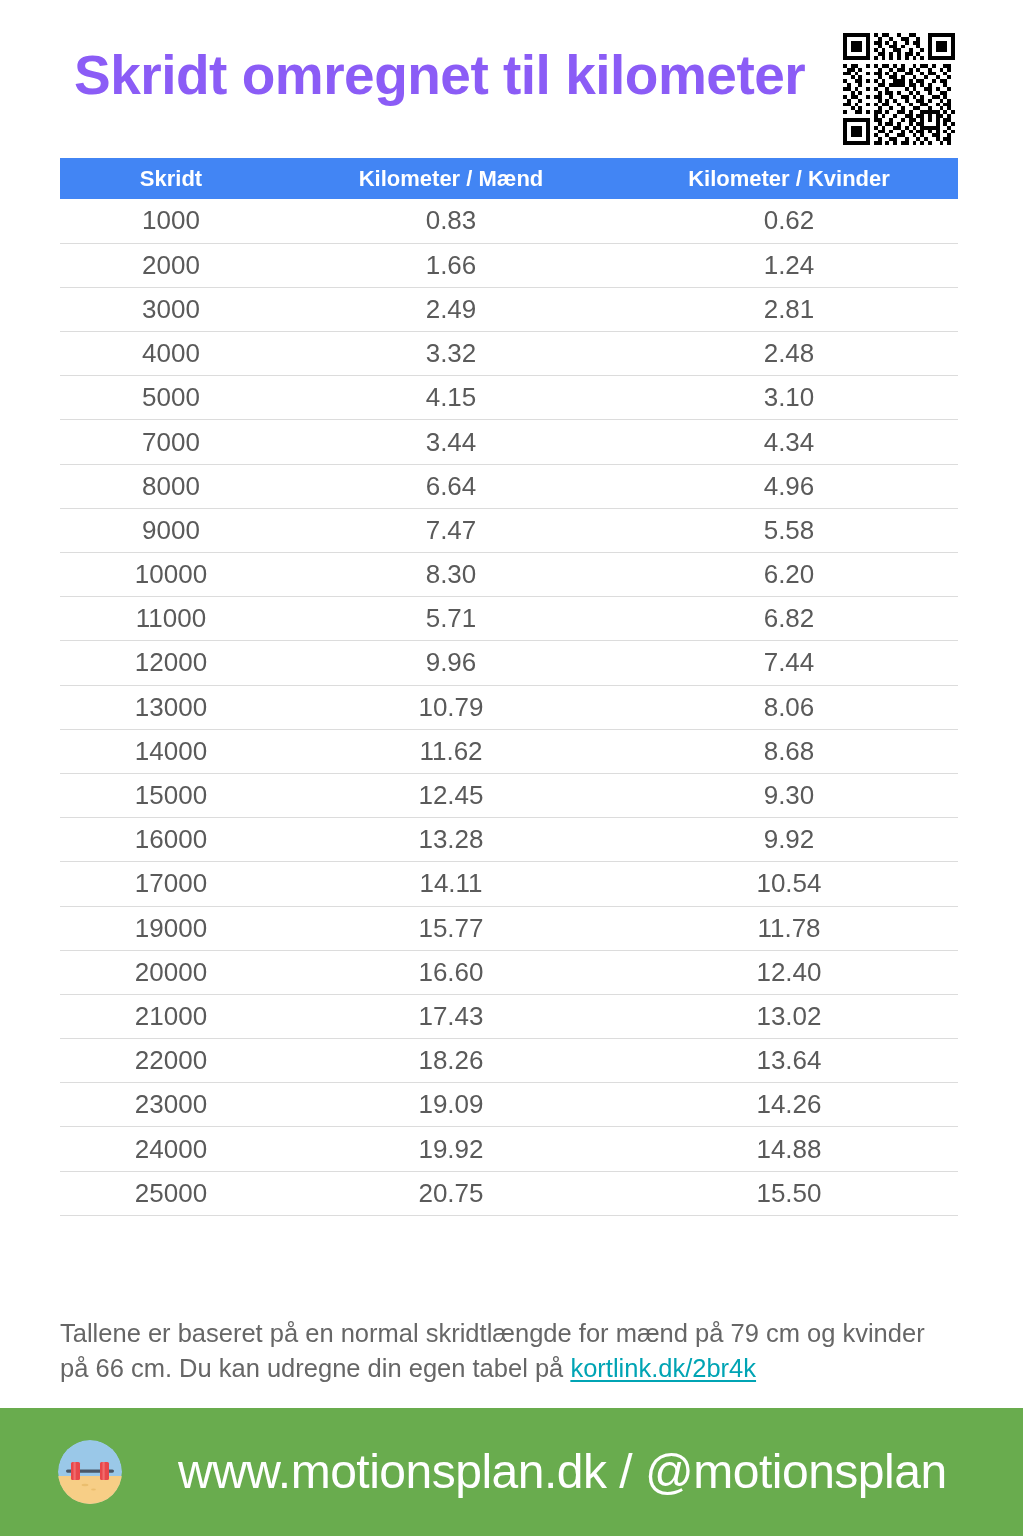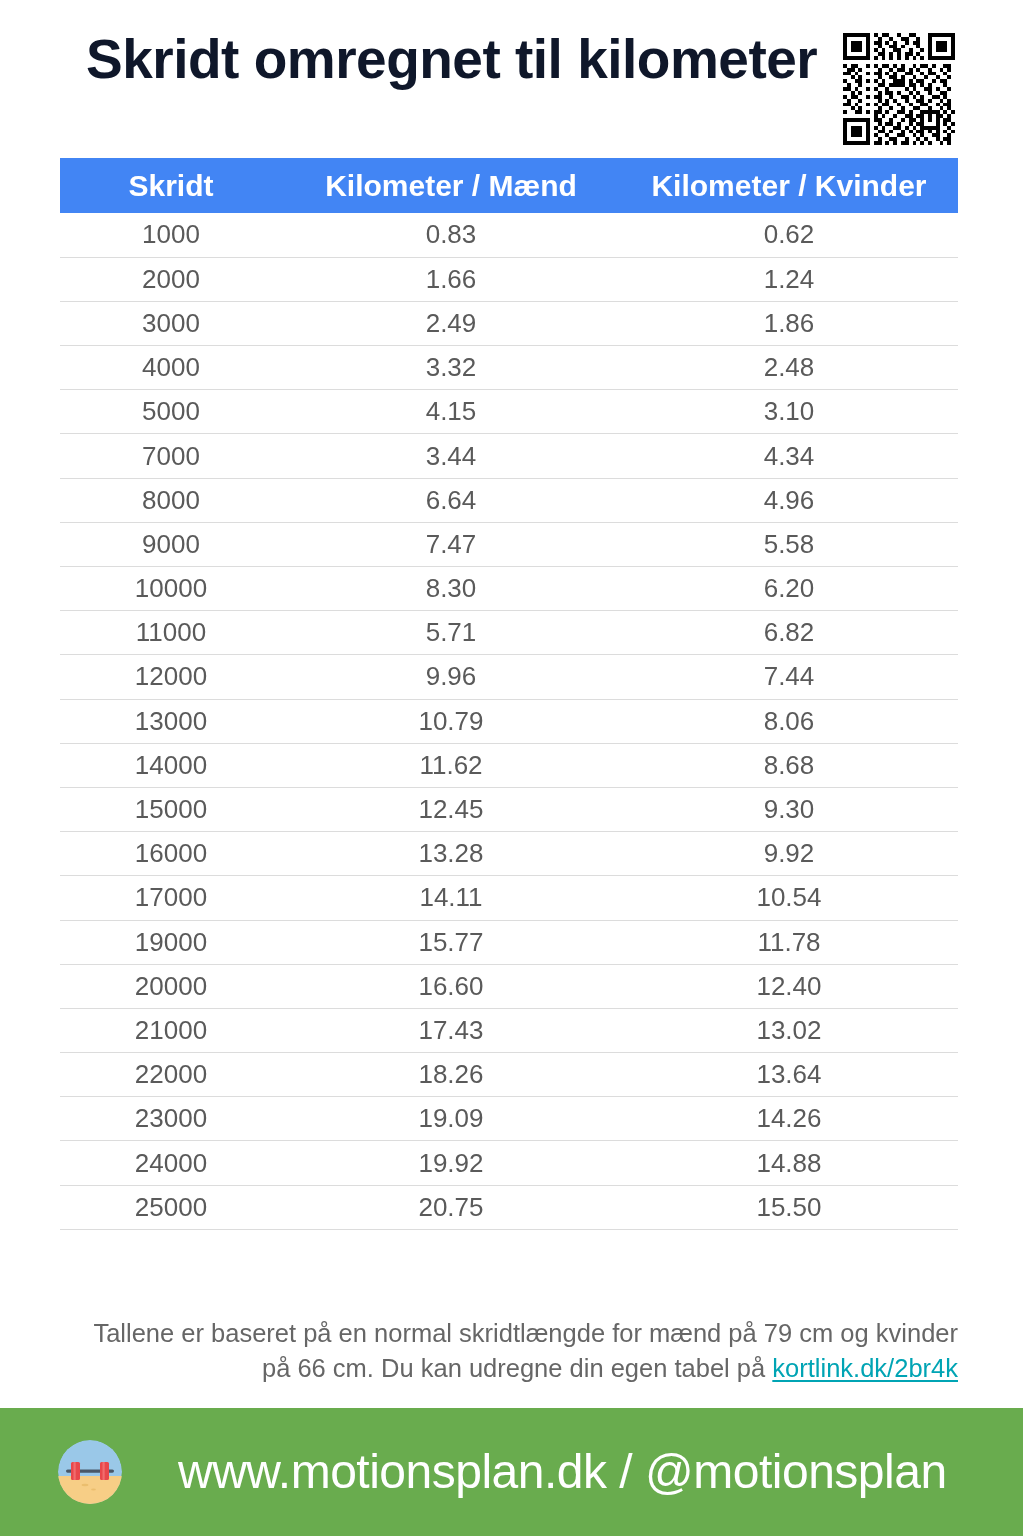--- a/index.html
+++ b/index.html
@@ -26,28 +26,27 @@
     top: 0;
     width: 1023px;
     height: 158px;
     display: flex;
     align-items: center;
   }
 
   .page-title {
     position: absolute;
     left: 74px;
-    top: 32px;
+    top: 48px;
     font-size: 55px;
     font-weight: bold;
-    color: #0f172a;
+    color: #8b5cf6;
     letter-spacing: -0.5px;
     white-space: nowrap;
     line-height: 1;
-    margin-left: 12px;
   }
 
   .qr-code {
     position: absolute;
     left: 843px;
     top: 33px;
     width: 112px;
     height: 112px;
     background: #ffffff;
   }
@@ -59,23 +58,23 @@
     left: 60px;
     top: 158px;
     width: 898px;
     border-collapse: collapse;
     table-layout: fixed;
   }
 
   .steps-table thead th {
     background: #4285F4;
     color: #ffffff;
-    font-size: 30px;
+    font-size: 22px;
     font-weight: bold;
-    height: 55px;
+    height: 41px;
     vertical-align: middle;
     text-align: center;
     border: none;
     letter-spacing: 0px;
   }
 
   .steps-table tbody td {
     height: 44.2px;
     font-size: 26px;
     color: #5a5a5a;
@@ -88,21 +87,21 @@
   .col-steps   { width: 222px; }
   .col-men     { width: 338px; }
   .col-women   { width: 338px; }
 
   
   .footnote {
     position: absolute;
     left: 60px;
     top: 1316px;
     width: 898px;
-    text-align: right;
+    text-align: left;
     font-size: 25.5px;
     line-height: 1.38;
     color: #666666;
   }
   .footnote a,
   .footnote .link {
     color: #00A4B4;
     text-decoration: underline;
     text-decoration-thickness: 2px;
     text-underline-offset: 3px;
@@ -422,21 +421,21 @@
           <td>0.62</td>
         </tr>
         <tr>
           <td>2000</td>
           <td>1.66</td>
           <td>1.24</td>
         </tr>
         <tr>
           <td>3000</td>
           <td>2.49</td>
-          <td>1.86</td>
+          <td>2.81</td>
         </tr>
         <tr>
           <td>4000</td>
           <td>3.32</td>
           <td>2.48</td>
         </tr>
         <tr>
           <td>5000</td>
           <td>4.15</td>
           <td>3.10</td>

